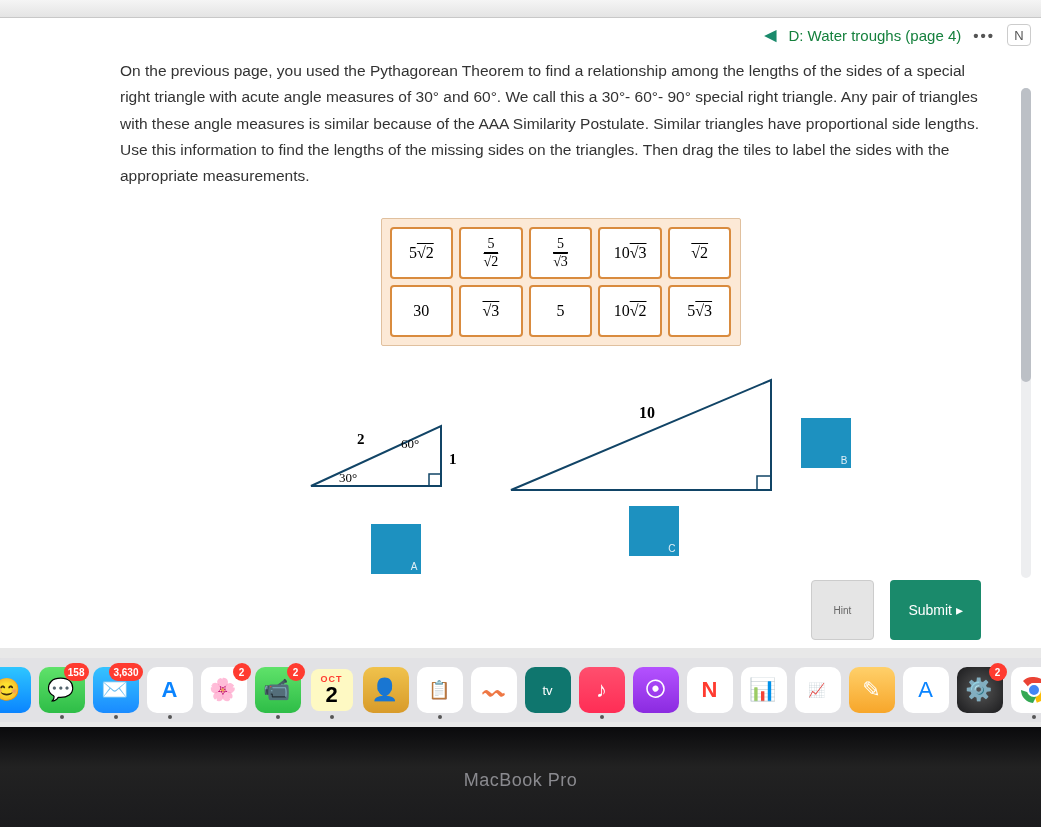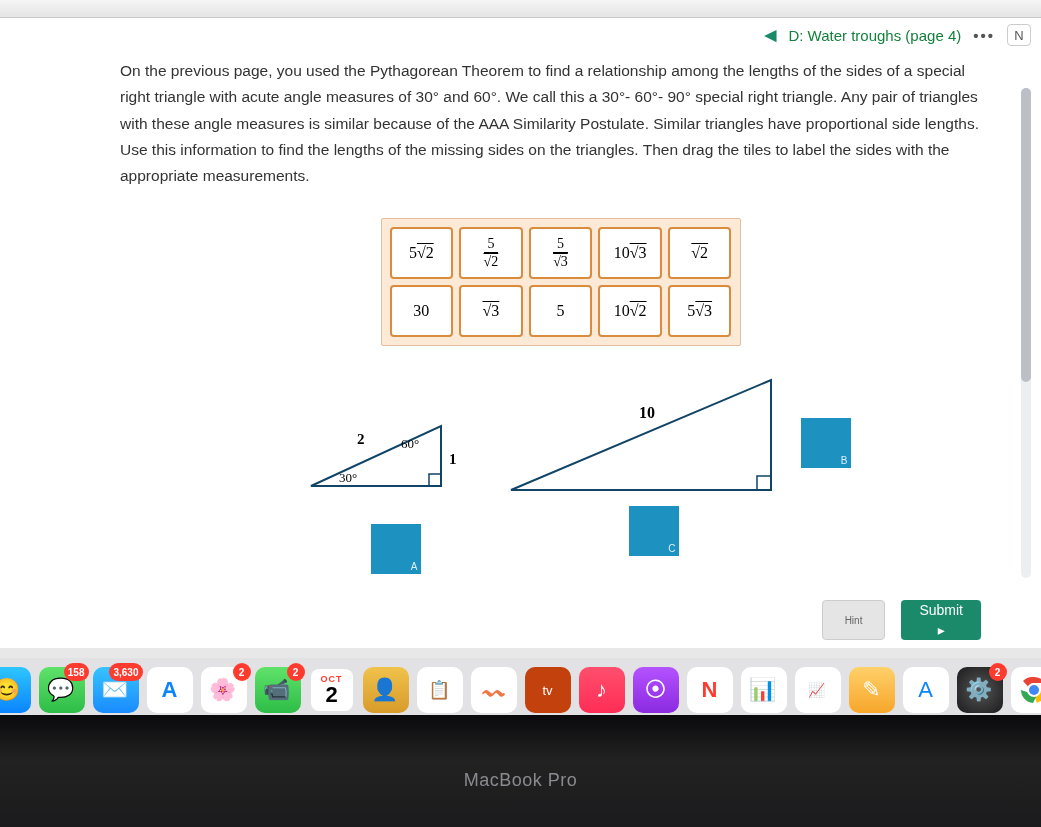--- a/index.html
+++ b/index.html
@@ -135,24 +135,24 @@
     color:#666;
     padding:6px 22px;
     font-size:10px;
     cursor:pointer;
   }
   .submit-btn {
     border:none;
     border-radius:4px;
     background:#1a8a6b;
     color:#fff;
-    padding:2px 18px;
+    padding:22px 18px;
     font-size:14px;
     cursor:pointer;
-    display:flex; align-items:center; gap:4px;flex-direction:column;
+    display:flex; align-items:center; gap:4px;
   }
   .vscroll {
     position:absolute;
     right:10px;
     top:70px;
     bottom:70px;
     width:10px;
     background:#edeef0;
     border-radius:5px;
   }
@@ -192,30 +192,30 @@
   .badge{
     position:absolute; top:-4px; right:-4px;
     background:#ff3b30; color:#fff;
     min-width:18px; height:18px;
     border-radius:9px;
     font-size:10px; font-weight:600;
     display:flex; align-items:center; justify-content:center;
     padding:0 4px;
   }
   .cal-date{
-    background:#ffffff; color:#000; width:42px;height:42px;border-radius:8px;
+    background:#fef9c3; color:#000; width:42px;height:42px;border-radius:8px;
     display:flex;flex-direction:column;align-items:center;justify-content:center;
     font-weight:600;
   }
   .cal-date .mon{ color:#ff3b30; font-size:9px; letter-spacing:1px;}
   .cal-date .day{ font-size:22px; line-height:1;}
 
   .bezel{
     position:absolute; left:0; right:0; bottom:0;
-    height:112px;
+    height:100px;
     background:linear-gradient(#0a0a0c,#222 40%,#1b1b1d);
   }
   .bezel-text{
     position:absolute; left:50%; transform:translateX(-50%);
     bottom:36px;
     color:#8a8a8f;
     font-size:18px;
     letter-spacing:0.5px;
     font-weight:300;
   }
@@ -352,21 +352,21 @@
     <span class="dot-under"></span>
   </div>
   <div class="dock-icon" style="background:linear-gradient(#f0c24c,#d89b2a);">👤</div>
   <div class="dock-icon" style="background:#fff;">
     <span style="font-size:18px;">📋</span>
     <span class="dot-under"></span>
   </div>
   <div class="dock-icon" style="background:#fff;">
       <span style="color:#e74;">〰</span>
     </div>
-  <div class="dock-icon" style="background:#c2410c;">
+  <div class="dock-icon" style="background:#0f766e;">
       <span style="font-size:13px;">tv</span>
     </div>
   <div class="dock-icon" style="background:linear-gradient(#ff4f6e,#ff2d55);">♪<span class="dot-under"></span></div>
   <div class="dock-icon" style="background:linear-gradient(#b452ff,#8b2be0);">⦿</div>
   <div class="dock-icon" style="background:#fff;">
       <span style="color:#ff3b30;font-weight:700;">N</span>
     </div>
   <div class="dock-icon" style="background:#fff;">📊</div>
   <div class="dock-icon" style="background:#fff;">
       <span style="font-size:14px;">📈</span>

